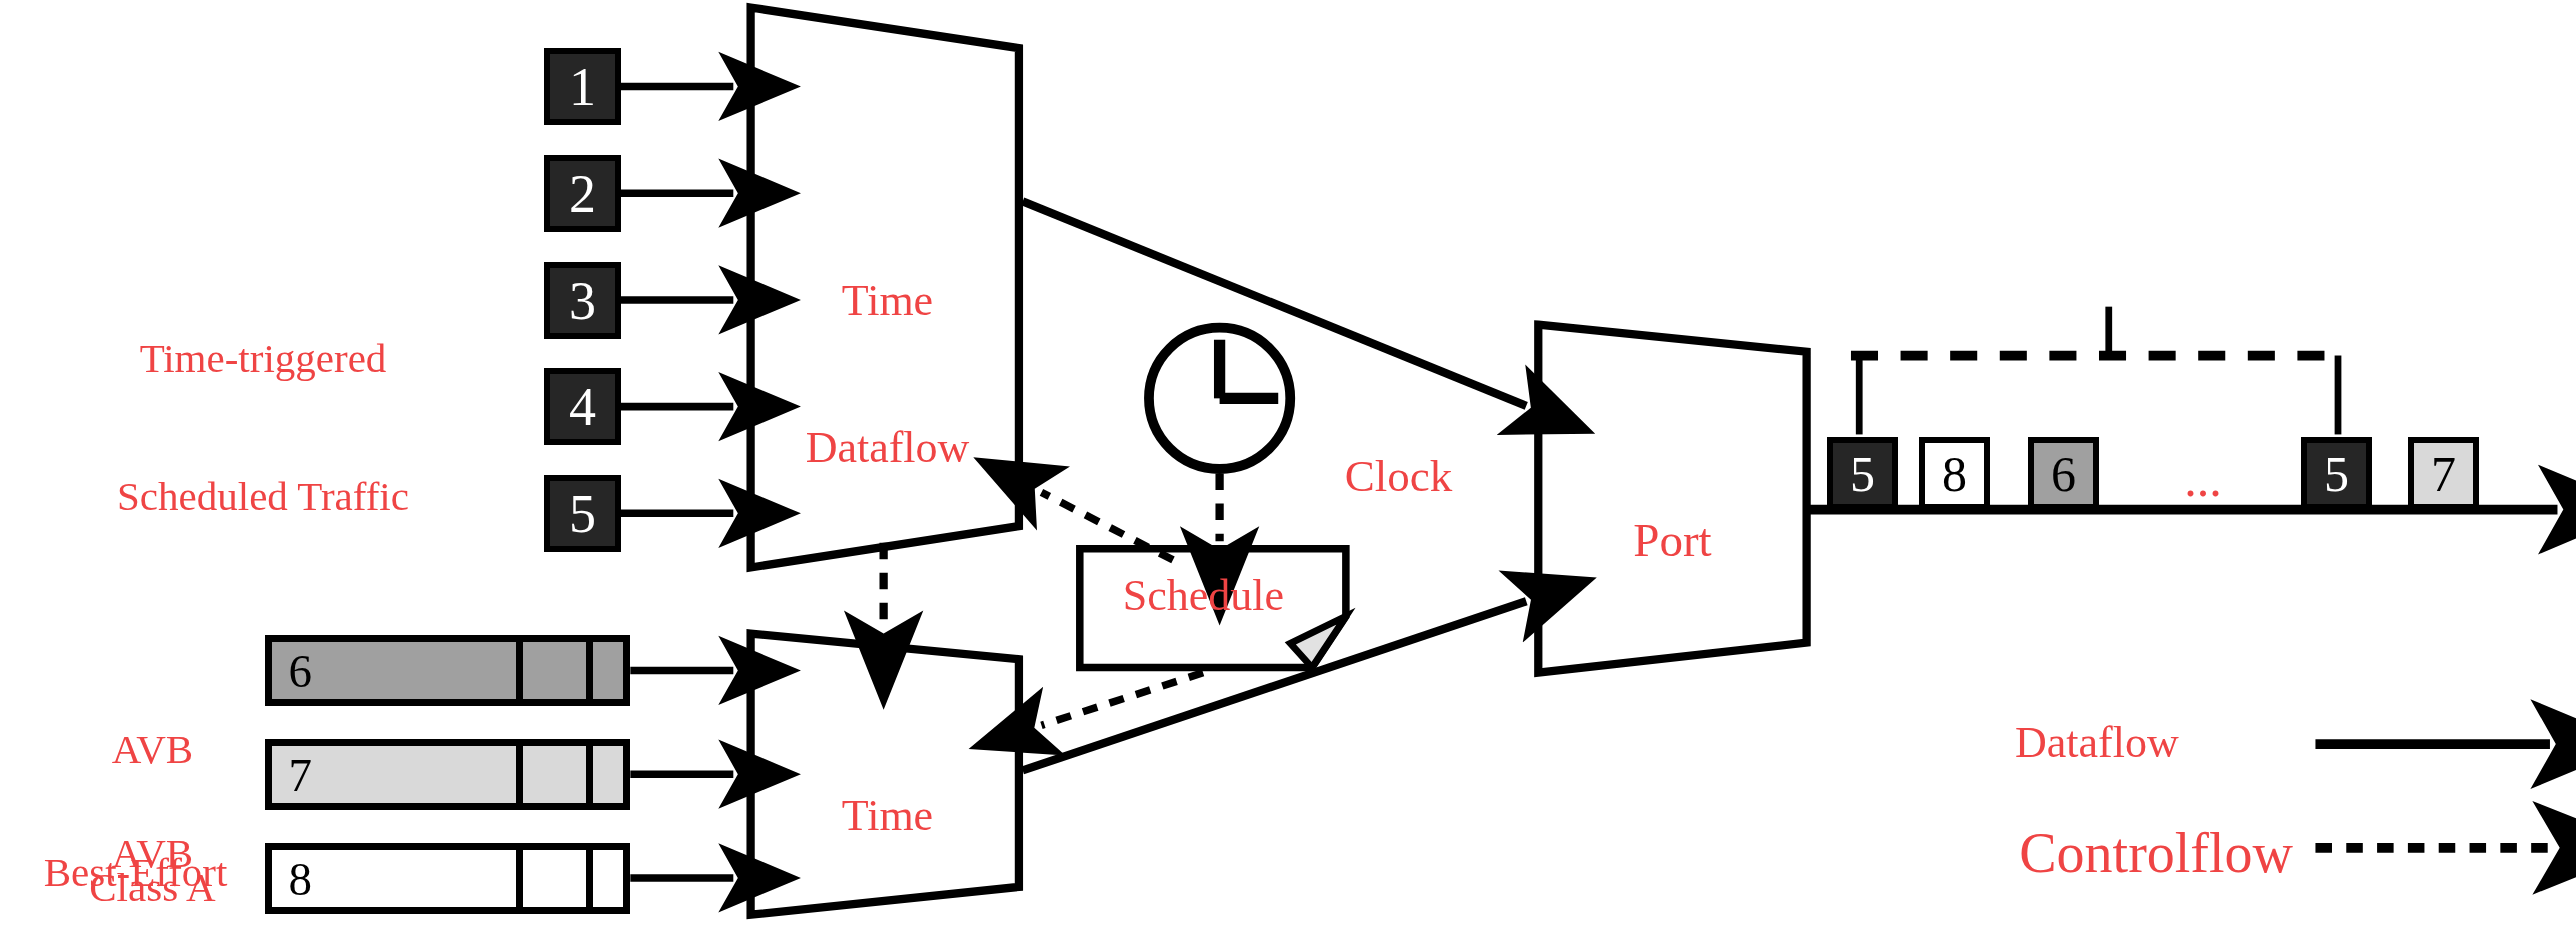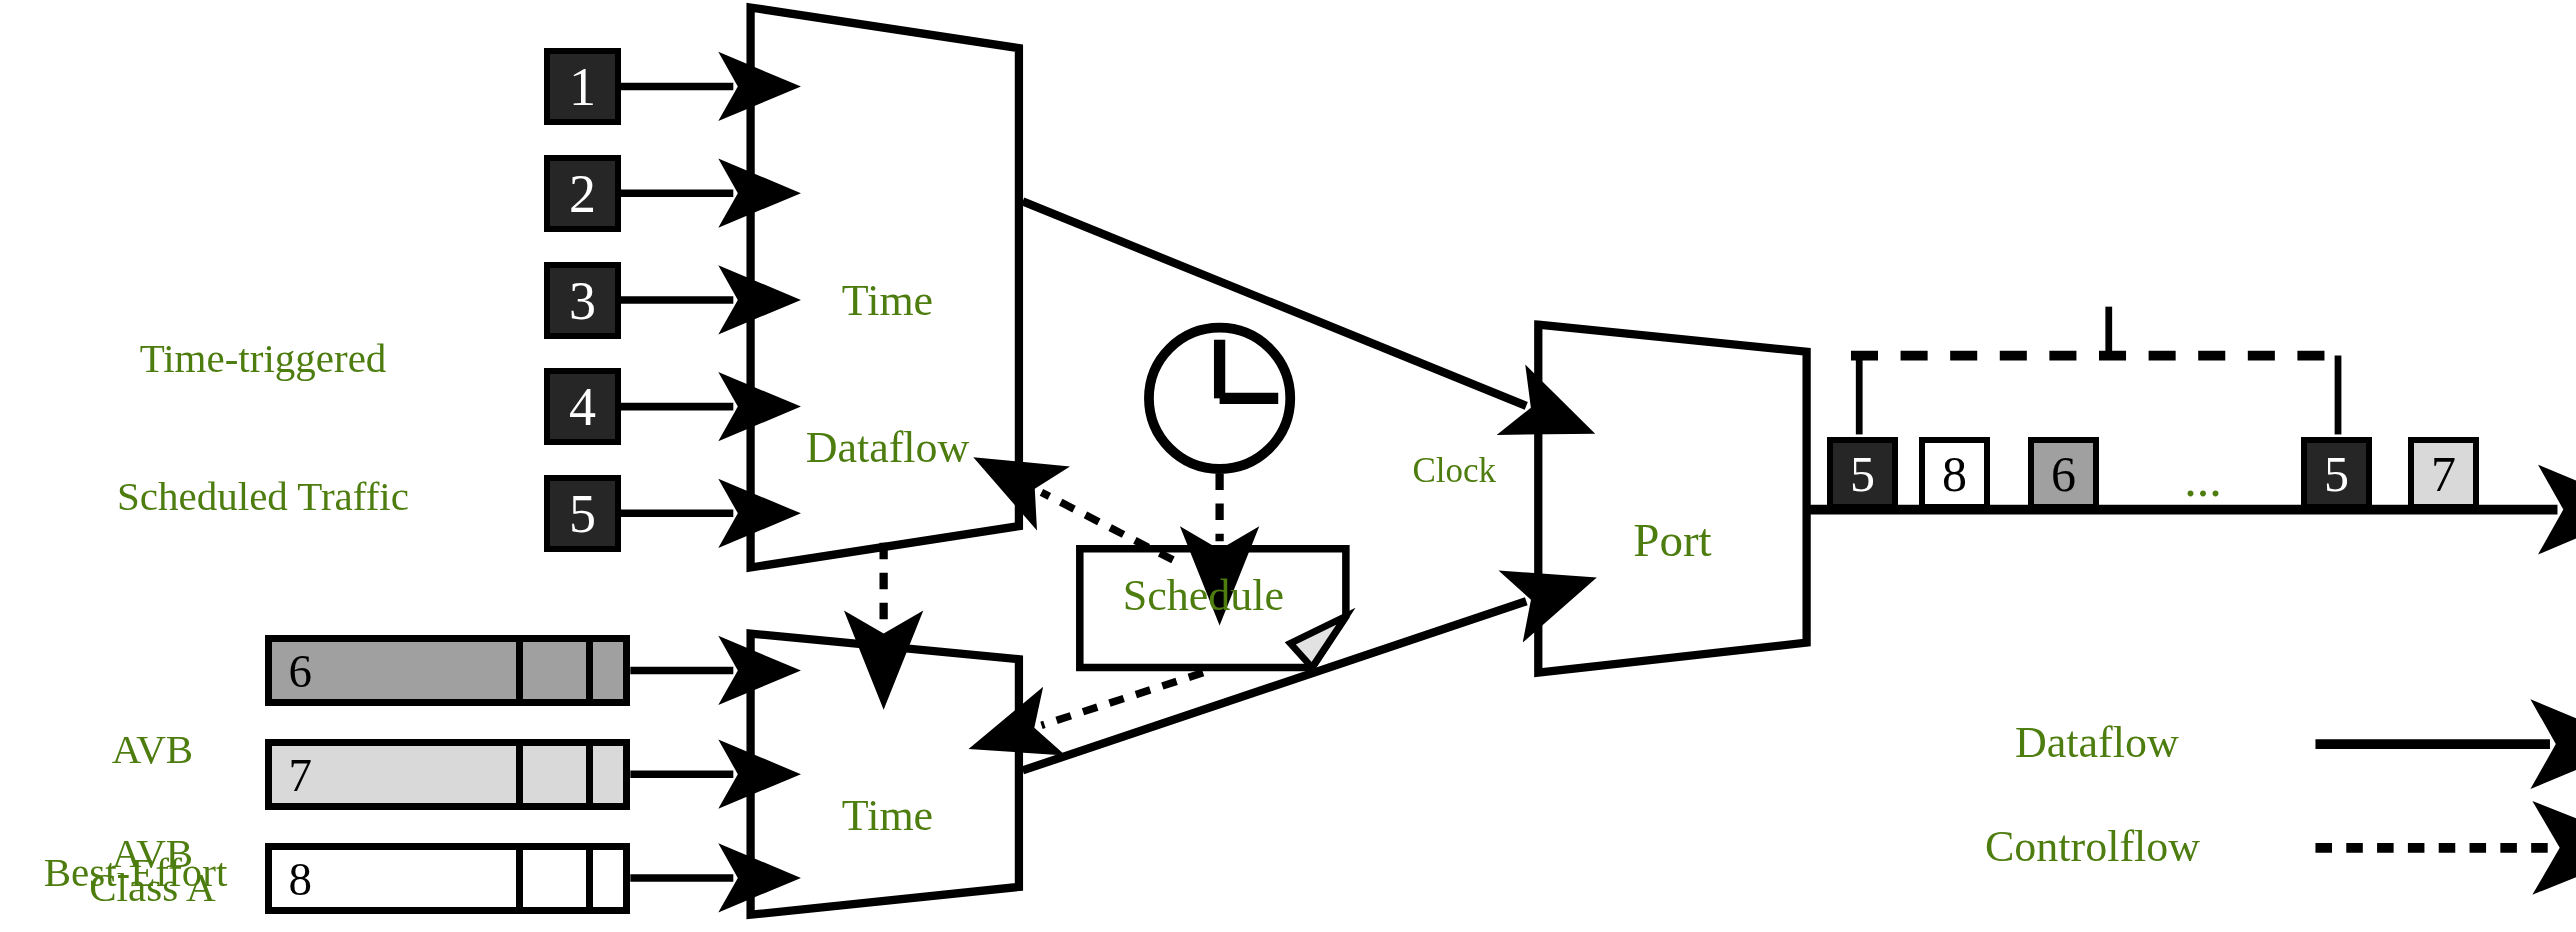--- a/index.html
+++ b/index.html
@@ -1,19 +1,19 @@
 <!DOCTYPE html>
 <html style="font-size:12px"><head>
 <meta charset="utf-8">
 <style>
   html,body{margin:0;padding:0;background:#fff;}
   body{font-family:"Liberation Serif","DejaVu Serif",serif;}
   #stage{position:relative;width:2576px;height:932px;background:#fff;overflow:hidden;}
   svg.layer{position:absolute;left:0;top:0;width:2576px;height:932px;}
-  .lbl{position:absolute;color:#4d7c0f;line-height:1.12;text-align:center;white-space:pre;}
+  .lbl{position:absolute;color:#ef4444;line-height:1.12;text-align:center;white-space:pre;}
   .boxnum{position:absolute;display:flex;align-items:center;justify-content:center;
           box-sizing:border-box;}
 </style>
 </head>
 <body>
 
 <div id="stage">
 
   <svg class="layer" viewBox="0 0 3426 1240">
     <defs>
@@ -150,21 +150,21 @@
     <div>Class A</div>
   </div>
 
   <div class="lbl" style="left:53px;top:739px;width:199px;font-size:41px;">
     <div>AVB</div>
     
   </div>
 
   <div class="lbl" style="left:15px;top:850px;width:241px;font-size:41px;text-align:center;">Best-Effort</div>
 
-  <div class="lbl" style="left:1301px;top:451px;width:195px;font-size:35px;text-align:right;">Clock</div>
+  <div class="lbl" style="left:1301px;top:451px;width:195px;font-size:45px;text-align:center;">Clock</div>
 
   <div class="lbl" style="left:767px;top:177px;width:241px;font-size:44px;">
     <div>Time</div>
     <div>Dataflow</div>
   </div>
 
   <div class="lbl" style="left:767px;top:692px;width:241px;font-size:44px;">
     <div>Time</div>
     
     
@@ -172,16 +172,16 @@
 
   <div class="lbl" style="left:1556px;top:470px;width:233px;font-size:47px;margin-top:44px;">Port</div>
 
   <div class="lbl" style="left:1083px;top:571px;width:241px;font-size:44px;">Schedule</div>
 
 
   <div class="lbl" style="left:2158px;top:451px;width:90px;font-size:50px;">...</div>
 
   <div class="lbl" style="left:2015px;top:718px;width:278px;font-size:44px;text-align:left;">Dataflow</div>
 
-  <div class="lbl" style="left:1985px;top:822px;width:308px;font-size:44px;text-align:left;">Controlflow</div>
+  <div class="lbl" style="left:1985px;top:822px;width:308px;font-size:56px;text-align:right;">Controlflow</div>
 
 </div>
 
 
 </body></html>

